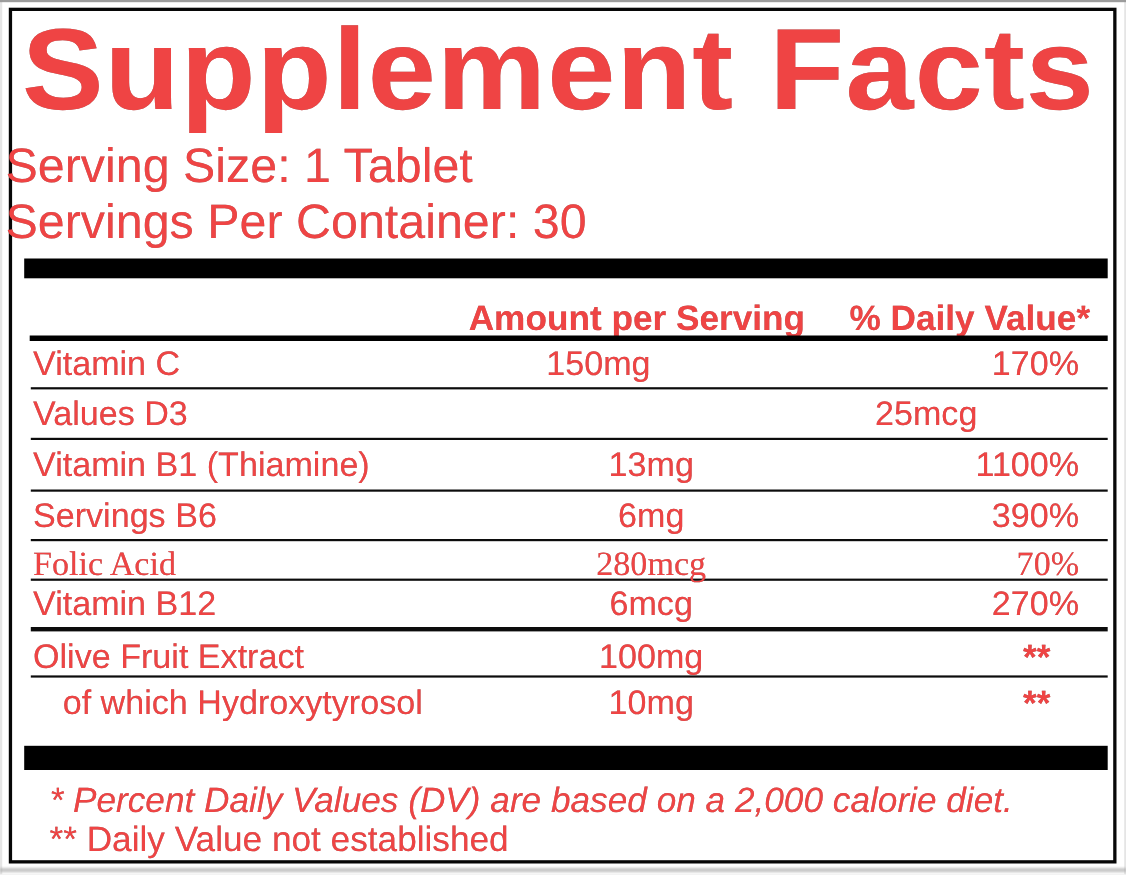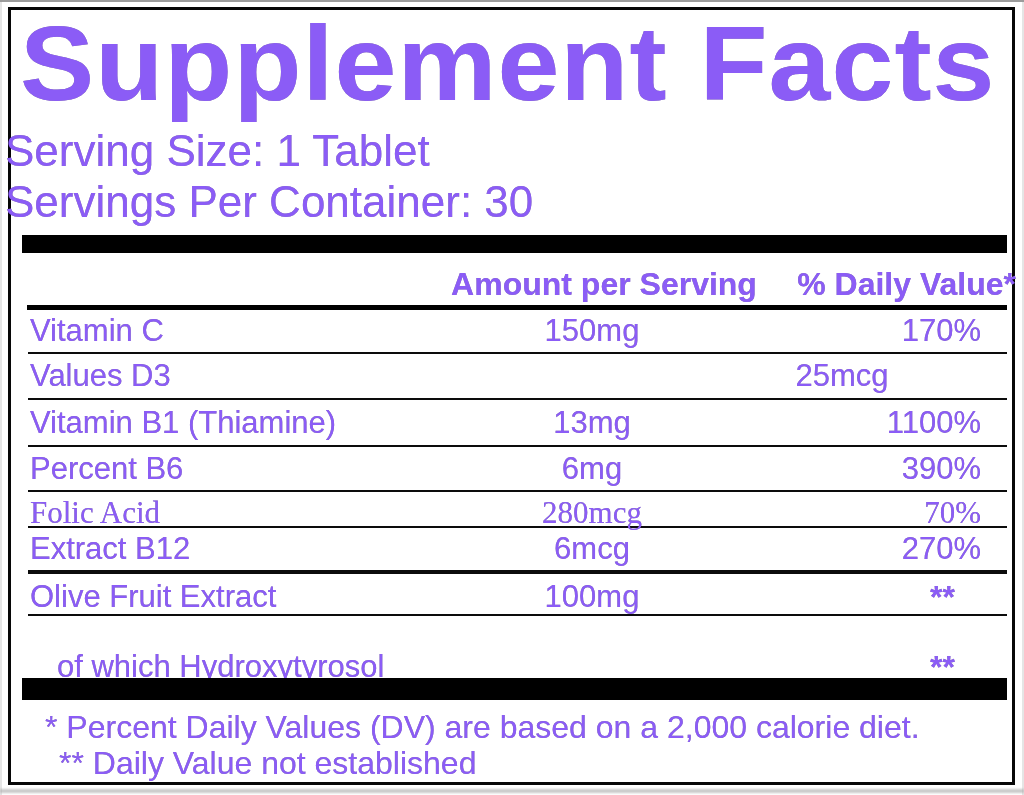--- a/index.html
+++ b/index.html
@@ -1,58 +1,58 @@
 <!DOCTYPE html>
 <html><head>
 <meta charset="utf-8">
 <style>
   html,body{margin:0;padding:0;background:#e9e9e9;}
   .page{
     position:relative; width:1024px; height:795px; background:#ffffff;
-    font-family:"Liberation Sans","DejaVu Sans",sans-serif; color:#8b5cf6;
+    font-family:"Liberation Sans","DejaVu Sans",sans-serif; color:#ef4444;
     overflow:hidden; margin:0 auto;
   }
   .panel-border{
     position:absolute; left:8px; top:7px; width:1007px; height:778px;
     border:3px solid #070707; box-sizing:border-box;
   }
   .title{
     position:absolute; left:20px; top:11px;
     font-size:105px; font-weight:bold; line-height:1; letter-spacing:1px;
     white-space:nowrap; transform:scaleX(1.06); transform-origin:0 0;
   }
   .serving{
     position:absolute; left:5px; top:125px;
     font-size:44px; line-height:51px; white-space:nowrap;
   }
   .bar{position:absolute; left:22px; width:985px; background:#000;}
   .bar-top{top:235px; height:18px;}
   .bar-bottom{top:678px; height:22px;}
   .header-row{
-    position:absolute; left:40px; top:263px; width:979px; height:42px;
-    display:flex; align-items:center;
+    position:absolute; left:15px; top:263px; width:979px; height:42px;
+    display:flex; align-items:flex-end;
     font-weight:bold; font-size:32px; line-height:32px; white-space:nowrap;
   }
   .h-spacer{flex:1;}
   .h-amount{width:330px; text-align:center;}
   .h-dv{width:250px; text-align:right; padding-right:3px; box-sizing:border-box;}
   .rule-medium{position:absolute; left:27px; top:305px; width:980px; height:5px; background:#000;}
   .rows{position:absolute; left:28px; top:310px; width:979px; font-size:31px;}
   .row{display:flex; border-bottom:2px solid #0c0c0c; box-sizing:border-box; white-space:nowrap;}
   .row.rule-after-medium{border-bottom-width:4px;}
-  .row.no-rule{border-bottom:none;margin-top:28px;}
+  .row.no-rule{border-bottom:none;}
   .cell{overflow:visible;}
   .cell.name{flex:1; padding-left:2px; text-align:left;}
   .cell.name.indent{padding-left:29px;}
   .cell.amount{width:330px; text-align:center;}
   .cell.dv{width:250px; text-align:right; padding-right:26px; box-sizing:border-box;}
   .cell.dv.super{padding-right:52px; font-weight:bold; font-size:32px;}
   .footnote{position:absolute; left:45px; font-size:32px; line-height:1.2; white-space:nowrap;}
-  .fn1{top:708px;}
-  .fn2{top:744px;margin-left:14px;}
+  .fn1{top:708px;font-style:italic;}
+  .fn2{top:744px;}
   
   .edge{position:absolute; pointer-events:none;}
   .edge-top{left:0; top:0; width:1024px; height:2px; background:#4a4a4a; opacity:.55;}
   .edge-bottom{left:0; top:789px; width:1024px; height:4px; background:#777; opacity:.4; filter:blur(1px);}
   .edge-left{left:0; top:0; width:2px; height:795px; background:#999; opacity:.25;}
   .edge-right{left:1022px; top:0; width:2px; height:795px; background:#999; opacity:.25;}
   .txt{text-shadow:0 0 .5px rgba(0,0,0,.45);}
 </style>
 </head>
 <body>
@@ -76,56 +76,57 @@
 
   <div class="header-row txt">
     <div class="h-spacer"></div>
     <div class="h-amount">Amount per Serving</div>
     <div class="h-dv">% Daily Value*</div>
   </div>
 
   <div class="rule-medium"></div>
 
   <div class="rows txt" id="rows">
-      <div class="row" style="height: 44px; line-height: 42px;">
+      <div class="row" style="height: 44px; line-height: 42px; gap: 48px;">
         <div class="cell name">Vitamin C</div>
         <div class="cell amount">150mg</div>
         <div class="cell dv">170%</div>
       </div>
       <div class="row" style="height: 46px; line-height: 44px;">
         <div class="cell name">Values D3</div>
         <div class="cell amount">25mcg</div>
       </div>
       <div class="row" style="height: 47px; line-height: 45px;">
         <div class="cell name">Vitamin B1 (Thiamine)</div>
         <div class="cell amount">13mg</div>
         <div class="cell dv">1100%</div>
       </div>
       <div class="row" style="height: 45px; line-height: 43px;">
-        <div class="cell name">Percent B6</div>
+        <div class="cell name">Servings B6</div>
         <div class="cell amount">6mg</div>
         <div class="cell dv">390%</div>
       </div>
       <div class="row" style="height: 36px; line-height: 41px; font-family: Liberation Serif, serif;">
         <div class="cell name">Folic Acid</div>
         <div class="cell amount">280mcg</div>
         <div class="cell dv">70%</div>
       </div>
       <div class="row rule-after-medium" style="height: 46px; line-height: 42px;">
-        <div class="cell name">Extract B12</div>
+        <div class="cell name">Vitamin B12</div>
         <div class="cell amount">6mcg</div>
         <div class="cell dv">270%</div>
       </div>
       <div class="row" style="height: 42px; line-height: 46px;">
         <div class="cell name">Olive Fruit Extract</div>
         <div class="cell amount">100mg</div>
         <div class="cell dv super">**</div>
       </div>
       <div class="row no-rule" style="height: 48px; line-height: 46px;">
         <div class="cell name indent">of which Hydroxytyrosol</div>
+        <div class="cell amount">10mg</div>
         <div class="cell dv super">**</div>
       </div>
     </div>
 
   <div class="bar bar-bottom"></div>
 
   <div class="footnote fn1 txt">* Percent Daily Values (DV) are based on a 2,000 calorie diet.</div>
   <div class="footnote fn2 txt">** Daily Value not established</div>
 </div>
 

